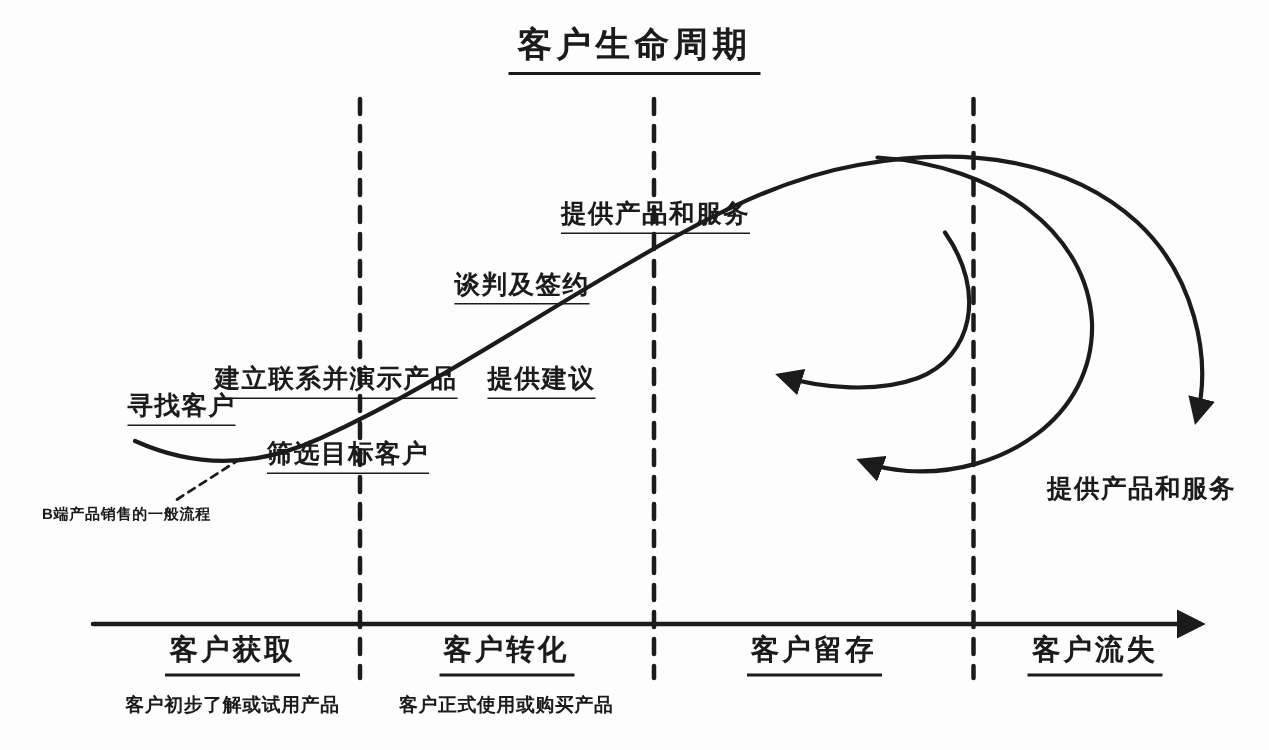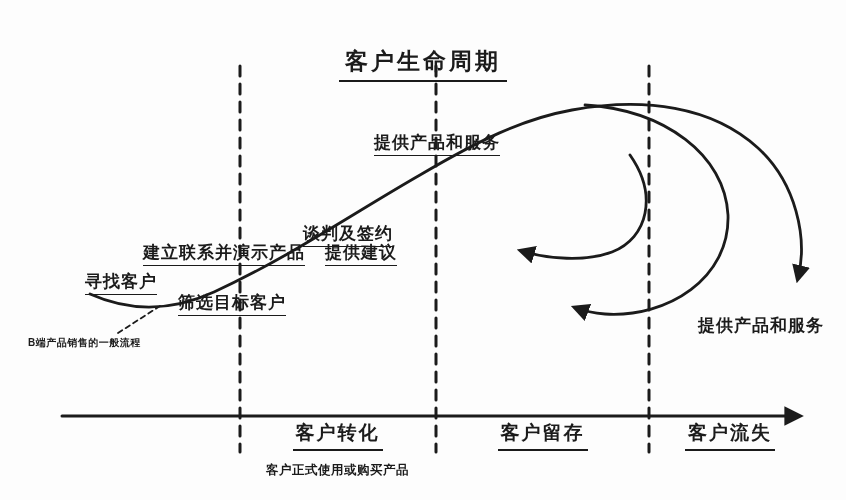--- a/index.html
+++ b/index.html
@@ -9,21 +9,21 @@
     background:#fdfdfd;
     font-family:"Liberation Sans","DejaVu Sans",sans-serif;
     color:#1b1b1b;
     overflow:hidden;
   }
   .layer{position:absolute;left:0;top:0;}
   .title-wrap{position:absolute;top:14px;left:0;width:100%;text-align:center;}
   .title{
     display:inline-block;
     font-size:23px;font-weight:bold;letter-spacing:3px;
-    border-bottom:2.5px solid #1b1b1b;padding:0 6px 3px;margin-top:32px;
+    border-bottom:2.5px solid #1b1b1b;padding:0 6px 3px;
   }
   .curve-label{
     position:absolute;
     font-size:17px;font-weight:bold;letter-spacing:1px;
     white-space:nowrap;
   }
   .u{border-bottom:1.5px solid #1b1b1b;padding-bottom:1px;}
   .note{
     position:absolute;
     font-size:10px;font-weight:bold;letter-spacing:0.5px;
@@ -73,30 +73,34 @@
       <path d="M 630 155 C 658 195, 648 238, 612 252 C 585 262, 548 259, 522 251" stroke-width="2.8" marker-end="url(#ah)"></path>
 
       <line x1="118" y1="333" x2="160" y2="306" stroke-width="1.8" stroke-dasharray="5 4"></line>
     </g>
   </svg>
 
   <div class="title-wrap">
     <span class="title">客户生命周期</span>
   </div>
 
-  <span class="curve-label u" style="left:85px;top:270px;">寻找客户</span>
+  <span class="curve-label u" style="left:85px;top:259px;">寻找客户</span>
   <span class="curve-label u" style="left:178px;top:291px;">筛选目标客户</span>
   <span class="curve-label u" style="left:143px;top:241px;">建立联系并演示产品</span>
   <span class="curve-label u" style="left:325px;top:241px;">提供建议</span>
-  <span class="curve-label u" style="left:303px;top:178px;margin-top:44px;">谈判及签约</span>
+  <span class="curve-label u" style="left:303px;top:178px;">谈判及签约</span>
   <span class="curve-label u" style="left:374px;top:131px;">提供产品和服务</span>
   <span class="curve-label" style="left:698px;top:314px;">提供产品和服务</span>
 
   <span class="note" style="left:28px;top:336px;">B端产品销售的一般流程</span>
 
+  <div class="stage" style="left:60px;width:190px;">
+    <span class="stage-label">客户获取</span>
+    <span class="stage-desc">客户初步了解或试用产品</span>
+  </div>
   <div class="stage" style="left:245px;width:185px;">
     <span class="stage-label">客户转化</span>
     <span class="stage-desc">客户正式使用或购买产品</span>
   </div>
   <div class="stage" style="left:445px;width:195px;">
     <span class="stage-label">客户留存</span>
   </div>
   <div class="stage" style="left:630px;width:200px;">
     <span class="stage-label">客户流失</span>
   </div>

